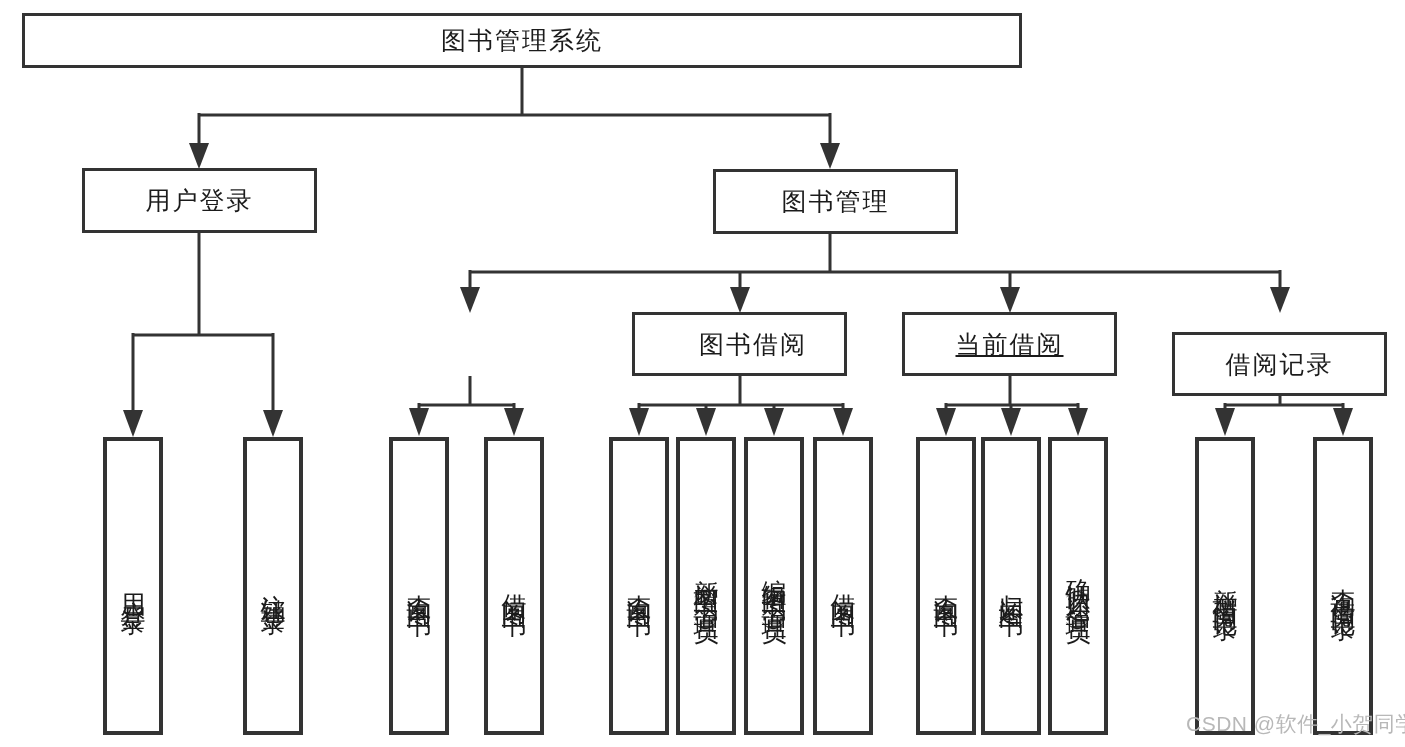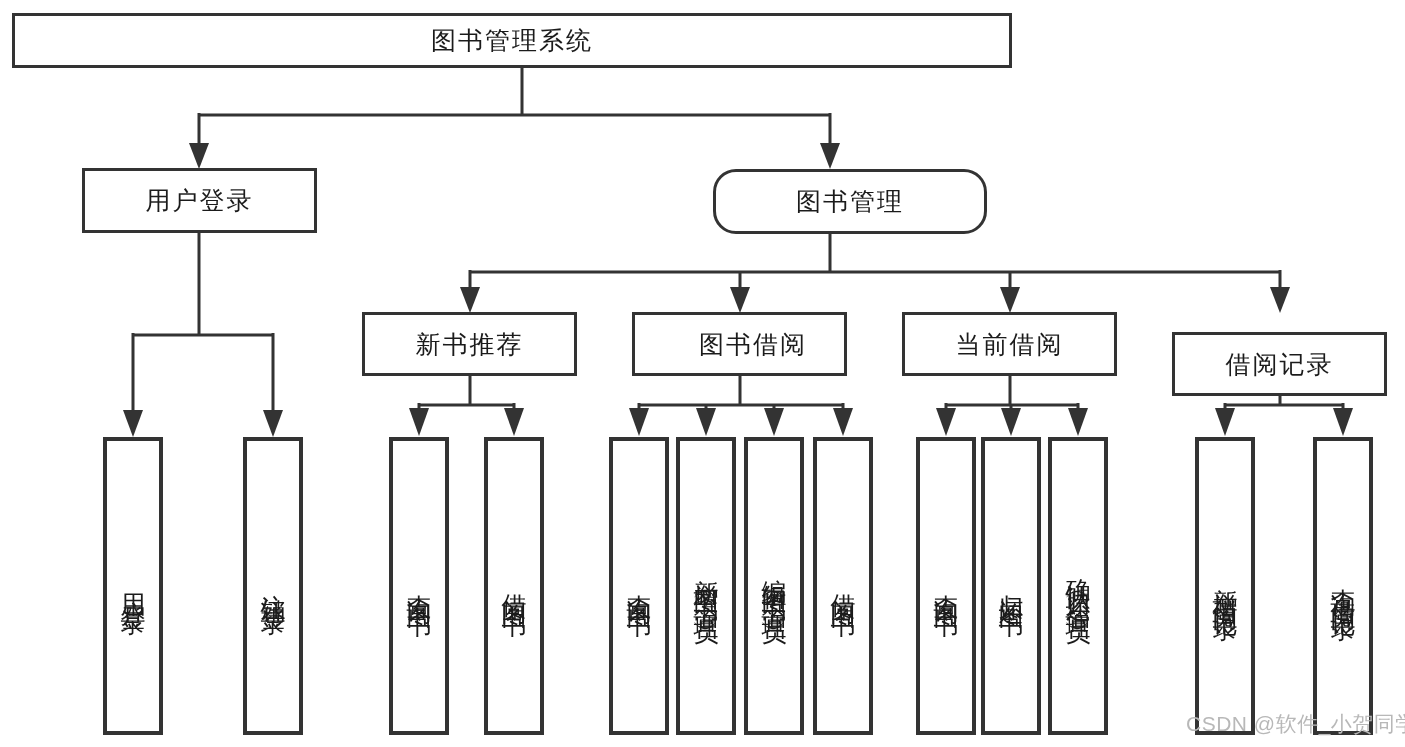--- a/index.html
+++ b/index.html
@@ -90,28 +90,27 @@
       <polygon points="1001,408 1021,408 1011,436"></polygon>
       <polygon points="1068,408 1088,408 1078,436"></polygon>
     </g>
     <g>
       <path d="M1280 376 V405 M1225 405 H1343 M1225 403 V410 M1343 403 V410"></path>
       <polygon points="1215,408 1235,408 1225,436"></polygon>
       <polygon points="1333,408 1353,408 1343,436"></polygon>
     </g>
   </svg>
 
-  <div class="node" style="left:12px;top:13px;width:1000px;height:55px;">图书管理系统</div>
+  <div class="node" style="left:22px;top:13px;width:1000px;height:55px;">图书管理系统</div>
 
   <div class="node" style="left:82px;top:168px;width:235px;height:65px;">用户登录</div>
-  <div class="node" style="left:713px;top:169px;width:274px;height:65px;border-radius:23px;">图书管理</div>
+  <div class="node" style="left:713px;top:169px;width:245px;height:65px;">图书管理</div>
 
-  <div class="node" style="left:362px;top:312px;width:215px;height:64px;">新书推荐</div>
   <div class="node" style="left:632px;top:312px;width:215px;height:64px;padding-left:27px;">图书借阅</div>
-  <div class="node" style="left:902px;top:312px;width:215px;height:64px;">当前借阅</div>
+  <div class="node" style="left:902px;top:312px;width:215px;height:64px;text-decoration:underline;">当前借阅</div>
   <div class="node" style="left:1172px;top:312px;width:215px;height:64px;margin-top:20px;">借阅记录</div>
 
   <div class="node leaf" style="left:103px;top:437px;width:60px;height:298px;">用户登录</div>
   <div class="node leaf" style="left:243px;top:437px;width:60px;height:298px;">注销登录</div>
 
   <div class="node leaf" style="left:389px;top:437px;width:60px;height:298px;">查询图书</div>
   <div class="node leaf" style="left:484px;top:437px;width:60px;height:298px;">借阅图书</div>
 
   <div class="node leaf" style="left:609px;top:437px;width:60px;height:298px;">查询图书</div>
   <div class="node leaf" style="left:676px;top:437px;width:60px;height:298px;">新增图书（管理员）</div>

